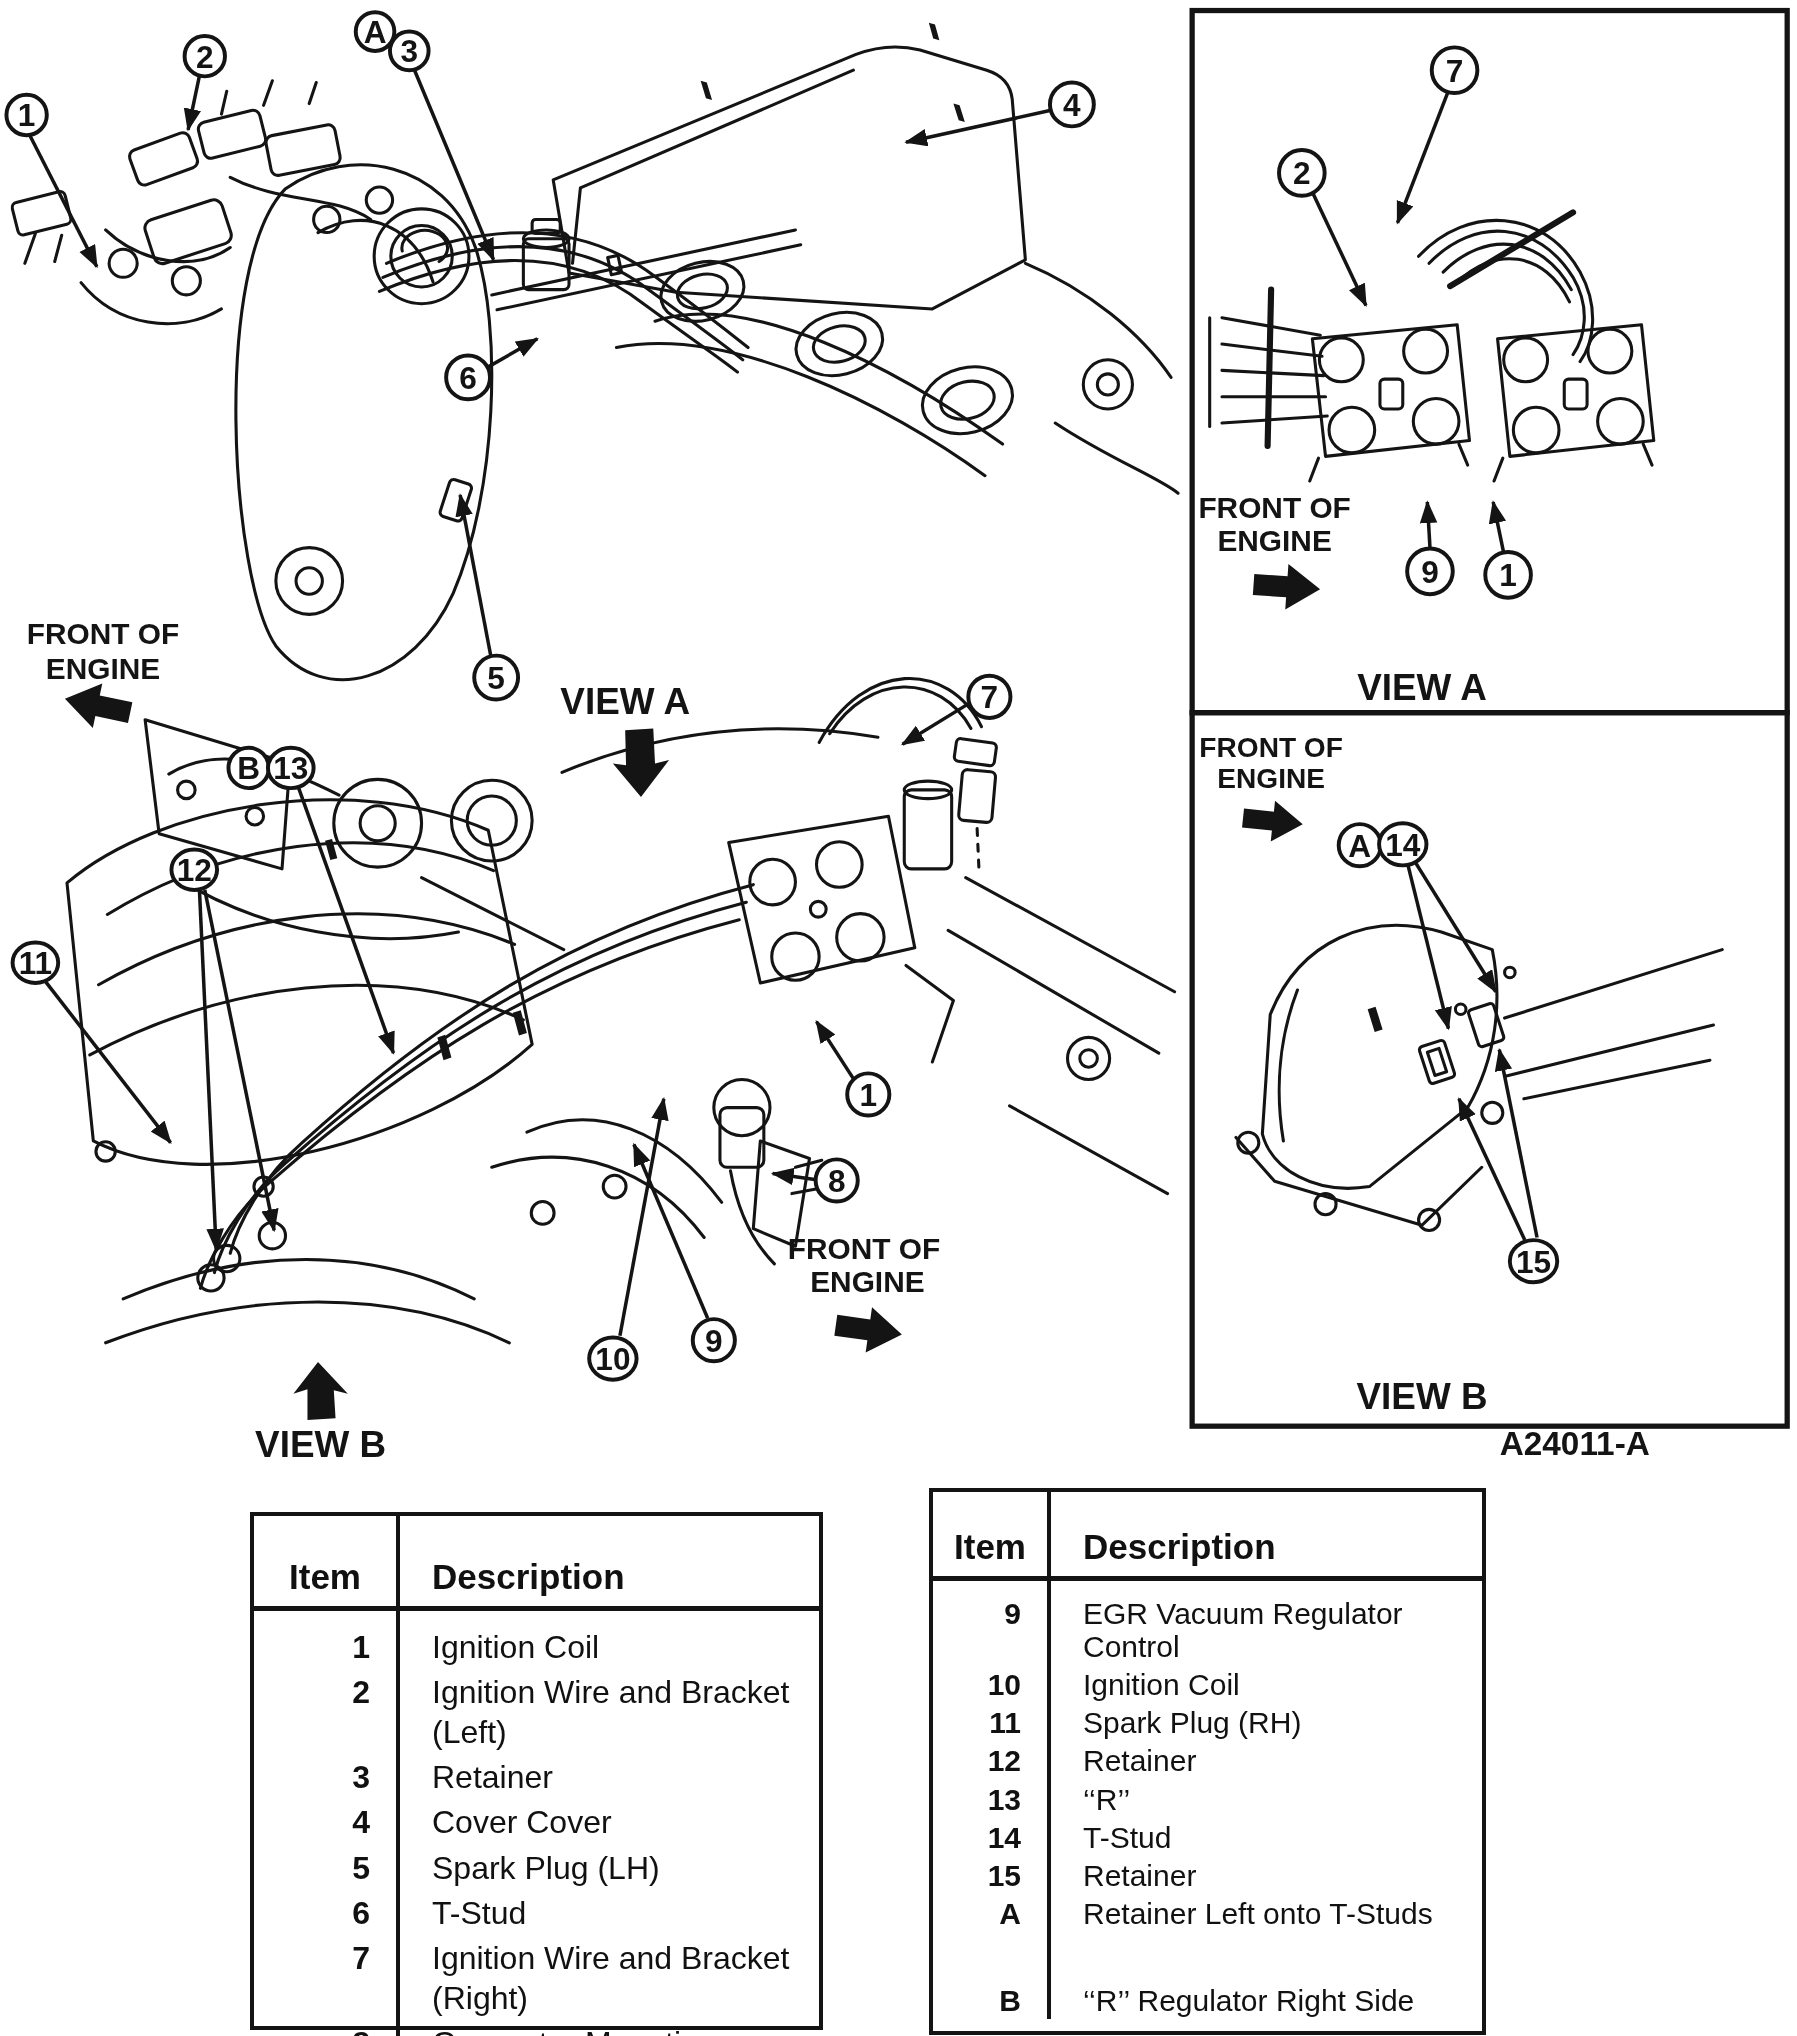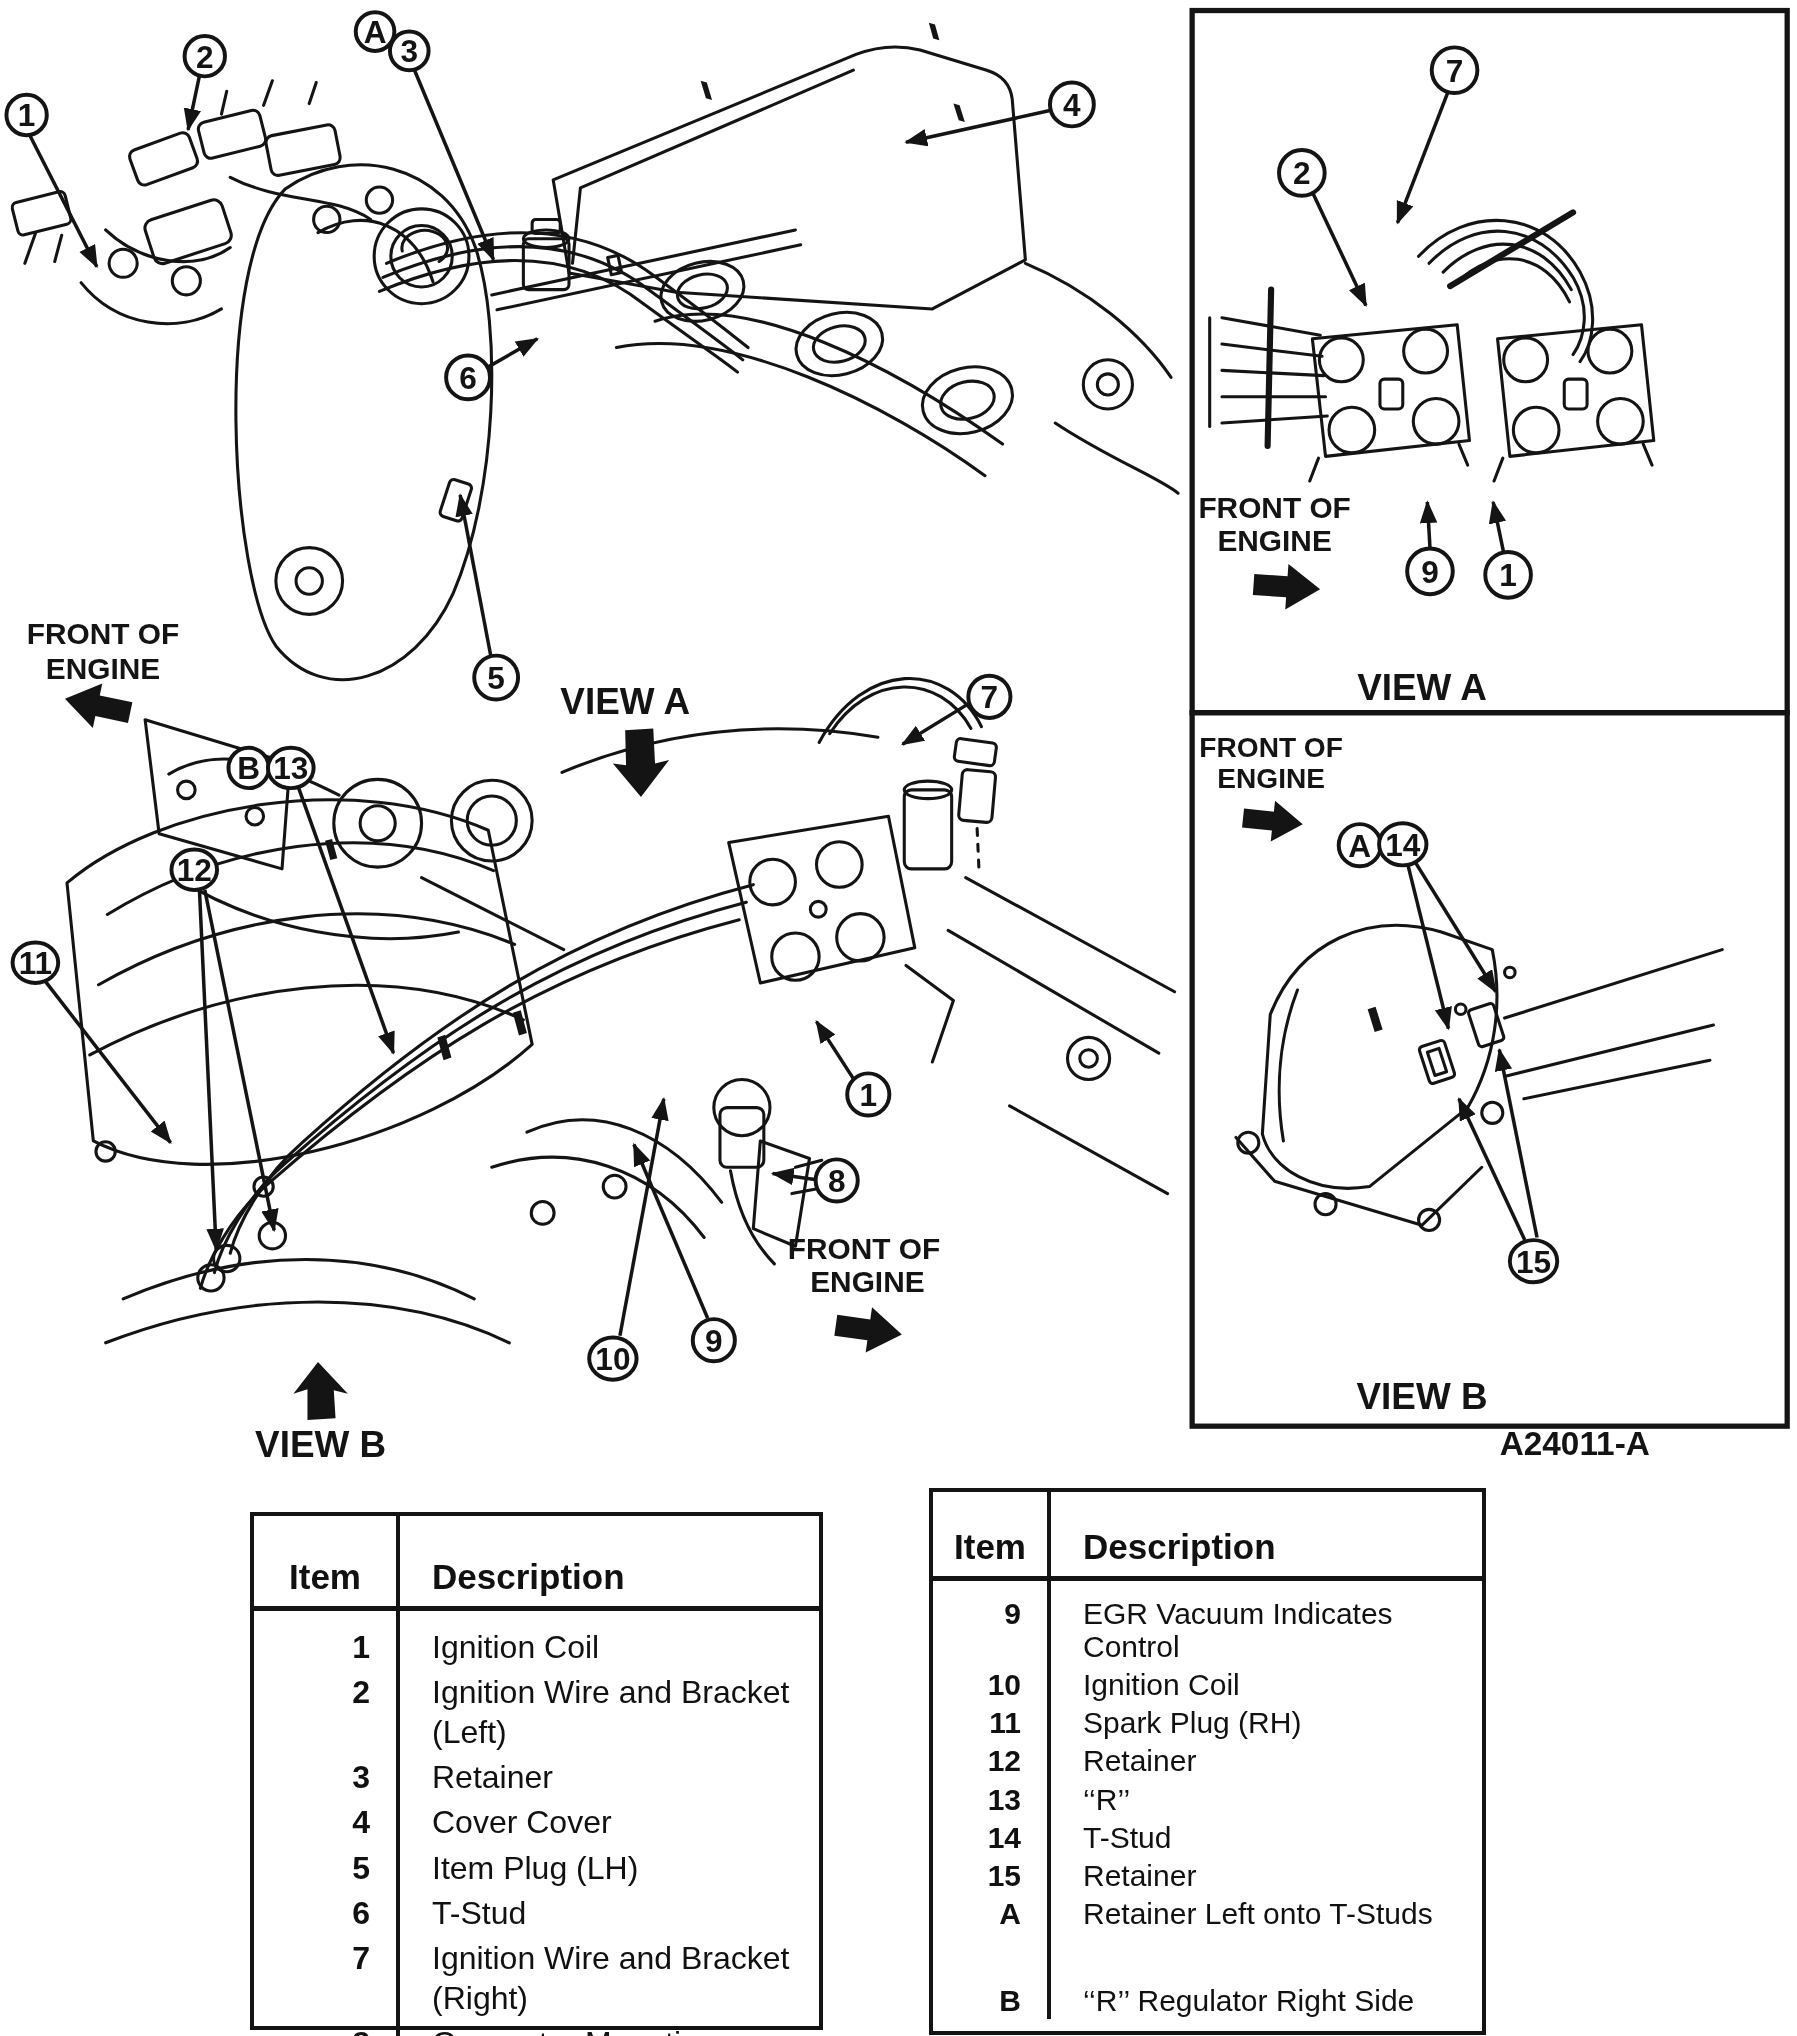--- a/index.html
+++ b/index.html
@@ -408,21 +408,21 @@
           <tr>
         <td class="ci">3</td>
         <td>Retainer</td>
       </tr>
           <tr>
         <td class="ci">4</td>
         <td>Cover Cover</td>
       </tr>
           <tr>
         <td class="ci">5</td>
-        <td>Item Plug (LH)</td>
+        <td>Spark Plug (LH)</td>
       </tr>
           <tr>
         <td class="ci">6</td>
         <td>T-Stud</td>
       </tr>
           <tr>
         <td class="ci">7</td>
         <td>Ignition Wire and Bracket
 (Right)</td>
       </tr>
@@ -438,21 +438,21 @@
   <table>
     <thead>
       <tr>
         <th class="ci">Item</th>
         <th>Description</th>
       </tr>
     </thead>
     <tbody>
           <tr>
         <td class="ci">9</td>
-        <td>EGR Vacuum Indicates
+        <td>EGR Vacuum Regulator
 Control</td>
       </tr>
           <tr>
         <td class="ci">10</td>
         <td>Ignition Coil</td>
       </tr>
           <tr>
         <td class="ci">11</td>
         <td>Spark Plug (RH)</td>
       </tr>

